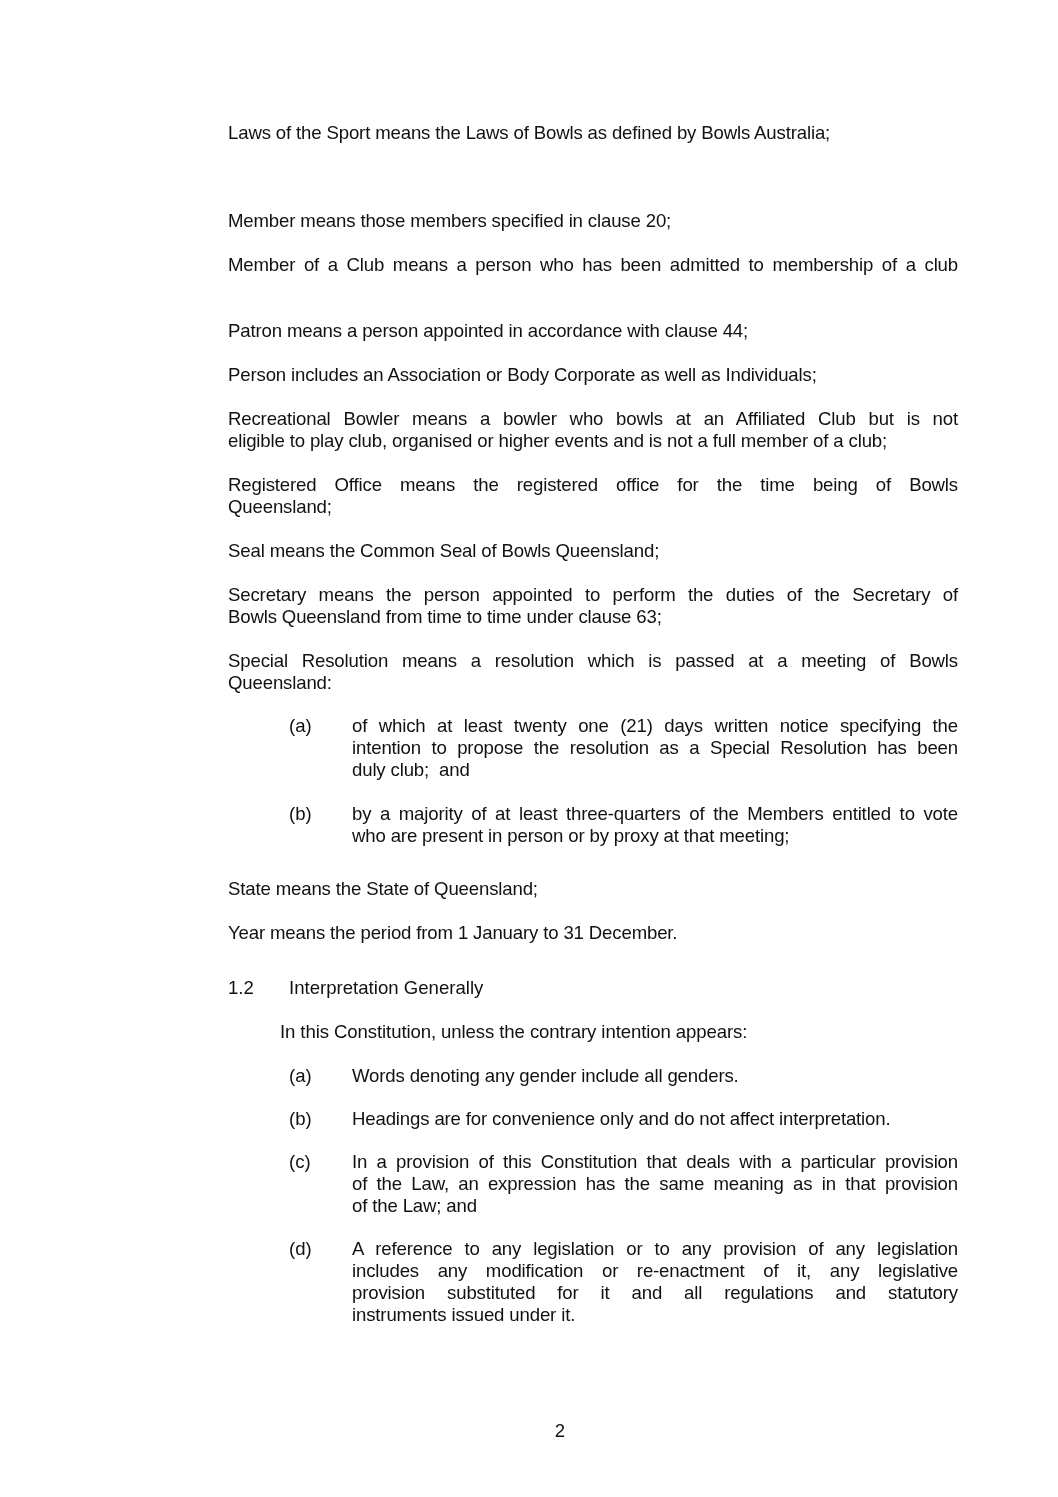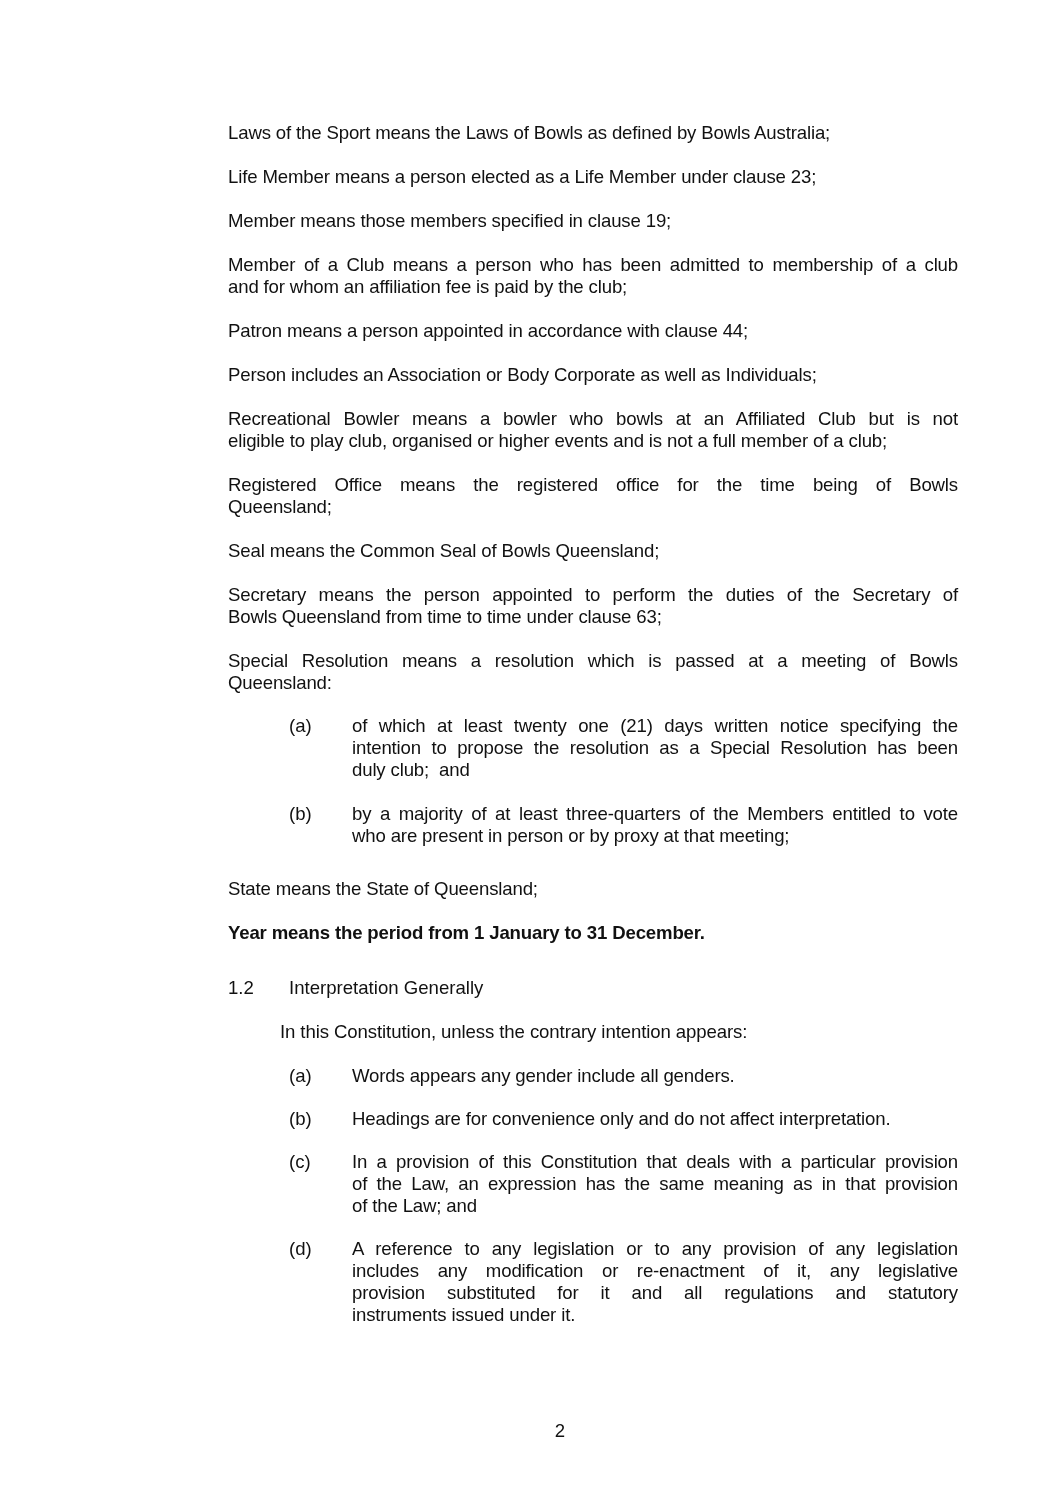--- a/index.html
+++ b/index.html
@@ -94,31 +94,27 @@
   </style>
 </head>
 <body>
 
 <div class="page">
 
   <div class="def single" style="top:122px;">
     <span>Laws of the Sport means the Laws of Bowls as defined by Bowls Australia;</span>
   </div>
 
-  <div class="def single" style="top:166px;">
-    <span>Life Member means a person elected as a Life Member under clause 23;</span>
-  </div>
 
   <div class="def single" style="top:210px;">
-    <span>Member means those members specified in clause 19;</span>
+    <span>Member means those members specified in clause 20;</span>
   </div>
 
   <div class="def" style="top:254px;">
     <div class="justify-all">Member of a Club means a person who has been admitted to membership of a club</div>
-    <div>and for whom an affiliation fee is paid by the club;</div>
   </div>
 
   <div class="def single" style="top:320px;">
     <span>Patron means a person appointed in accordance with clause 44;</span>
   </div>
 
   <div class="def" style="top:408px;">
     <div class="justify-all">Recreational Bowler means a bowler who bowls at an Affiliated Club but is not</div>
     <div style="white-space:nowrap;">eligible to play club, organised or higher events and is not a full member of a club;</div>
   </div>
@@ -160,35 +156,35 @@
     <div class="text">
       <div class="justify-all">by a majority of at least three-quarters of the Members entitled to vote</div>
       <div>who are present in person or by proxy at that meeting;</div>
     </div>
   </div>
 
   <div class="def single" style="top:878px;">
     <span>State means the State of Queensland;</span>
   </div>
 
-  <div class="def single" style="top:922px;font-weight:bold;">
+  <div class="def single" style="top:922px;">
     <span>Year means the period from 1 January to 31 December.</span>
   </div>
 
   <div class="heading" style="top:977px;">
     <span class="num">1.2</span>
     <span class="title">Interpretation Generally</span>
   </div>
 
   <div class="intro" style="top:1021px;">In this Constitution, unless the contrary intention appears:</div>
 
   <div class="sub" style="top:1065px;">
     <span class="label">(a)</span>
     <div class="text single">
-      <div>Words appears any gender include all genders.</div>
+      <div>Words denoting any gender include all genders.</div>
     </div>
   </div>
 
   <div class="sub" style="top:1108px;">
     <span class="label">(b)</span>
     <div class="text single">
       <div>Headings are for convenience only and do not affect interpretation.</div>
     </div>
   </div>
 

